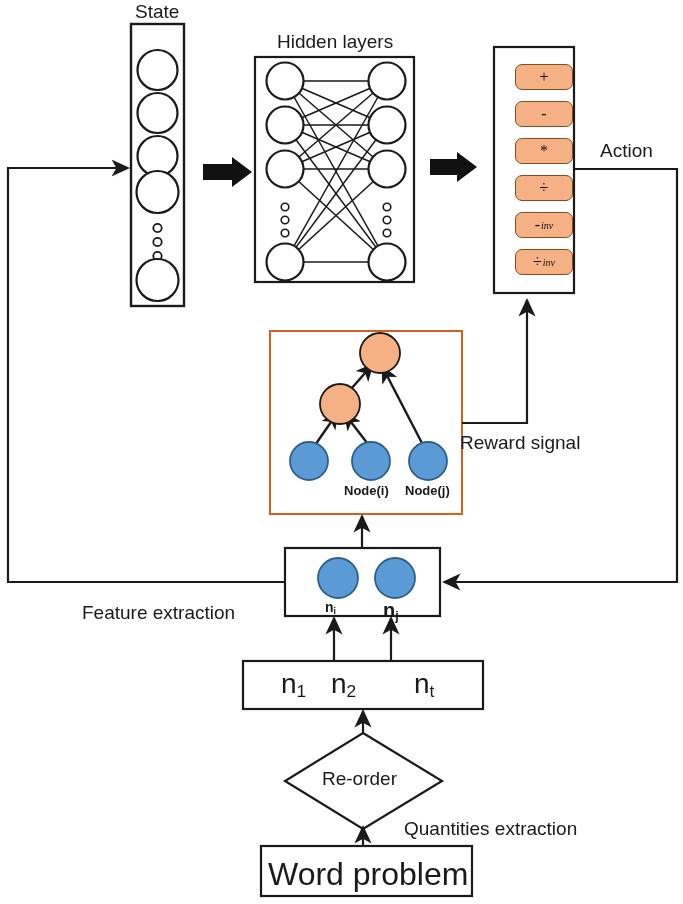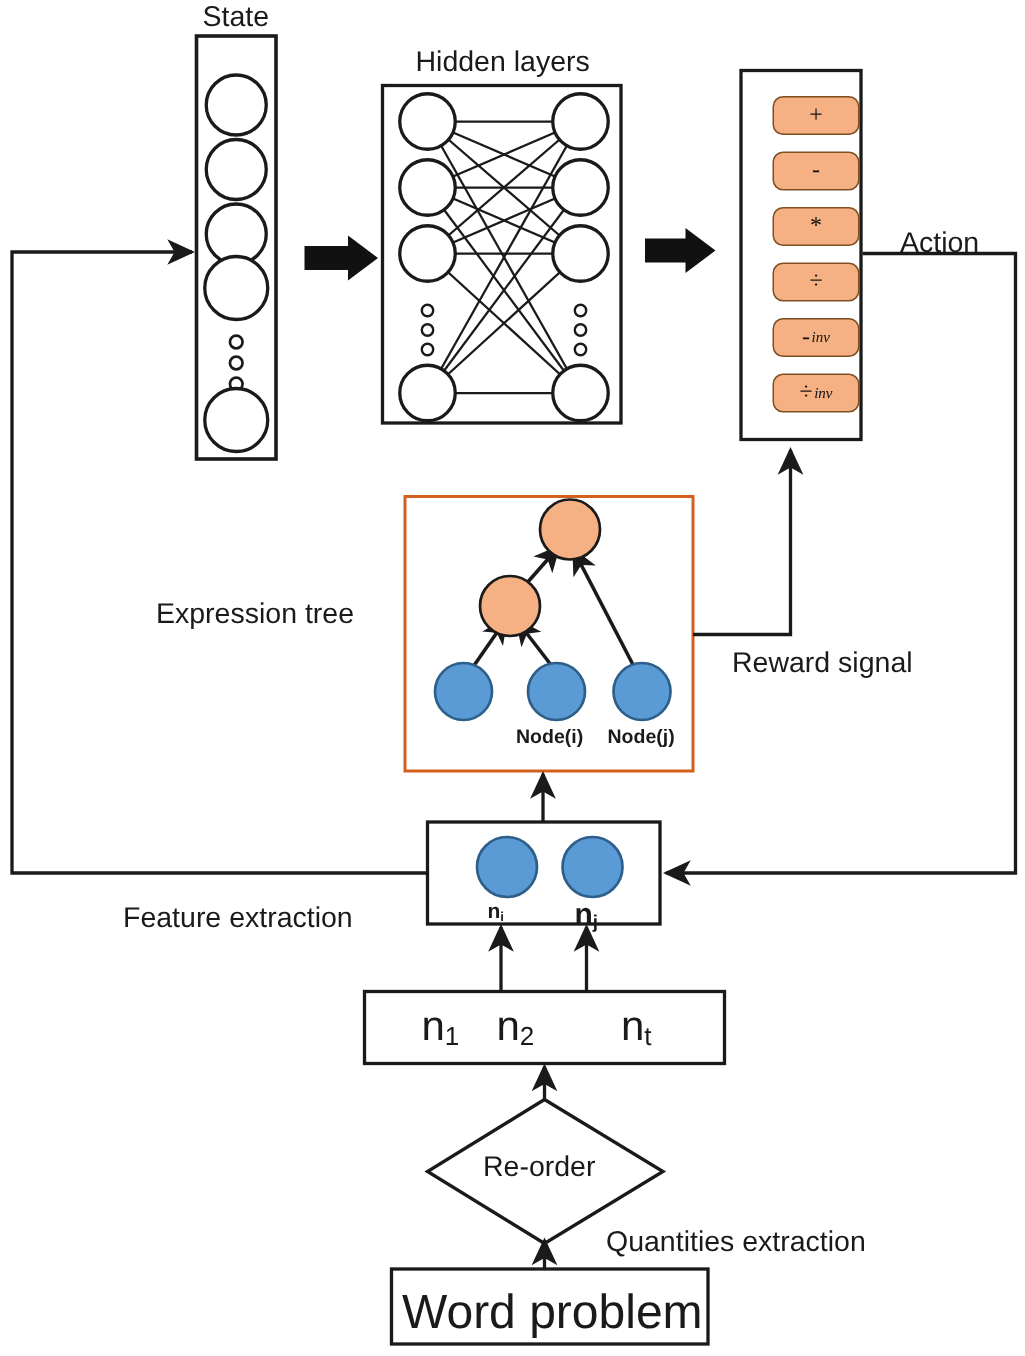--- a/index.html
+++ b/index.html
@@ -16,23 +16,23 @@
   #stage { position: absolute; left: 0; top: 0; width: 667px; height: 904px; }
   svg.layer { position: absolute; left: 0; top: 0; width: 683px; height: 904px; }
   .lbl {
     position: absolute;
     color: #1a1a1a;
     white-space: nowrap;
     line-height: 1;
   }
   .lbl-state   { left: 135px; top: 2px;   font-size: 19px; }
   .lbl-hidden  { left: 277px; top: 32px;  font-size: 19px; }
-  .lbl-action  { left: 600px; top: 141px; font-size: 19px; margin-top: 12px; }
+  .lbl-action  { left: 600px; top: 141px; font-size: 19px; }
   .lbl-exprtree{ left: 104px; top: 400px; font-size: 19px; }
-  .lbl-reward  { left: 488px; top: 433px; font-size: 19px; }
+  .lbl-reward  { left: 460px; top: 433px; font-size: 19px; }
   .lbl-feature { left: 82px;  top: 556px; font-size: 19px; margin-top: 47px; }
   .lbl-quant   { left: 404px; top: 819px; font-size: 19px; }
   .lbl-nodei   { left: 344px; top: 484px; font-size: 13px; font-weight: bold; }
   .lbl-nodej   { left: 405px; top: 484px; font-size: 13px; font-weight: bold; }
   .lbl-ni      { left: 325px; top: 600px; font-size: 14px; font-weight: bold; }
   .lbl-nj      { left: 383px; top: 600px; font-size: 20px; font-weight: bold; }
   .lbl-reorder { left: 322px; top: 769px; font-size: 19px; }
   .lbl-word    { left: 268px; top: 858px; font-size: 32px; }
   .lbl-q1      { left: 281px; top: 670px; font-size: 28px; }
   .lbl-q2      { left: 331px; top: 670px; font-size: 28px; text-align: center; }
@@ -183,21 +183,20 @@
 
     <g>
       <path d="M575,169 L677,169 L677,582 L444,582" fill="none" stroke="#1A1A1A" stroke-width="2.2" marker-end="url(#ah)"></path>
     </g>
 
   </svg>
 
   <div class="lbl lbl-state">State</div>
   <div class="lbl lbl-hidden">Hidden layers</div>
   <div class="lbl lbl-action">Action</div>
-  <div class="lbl lbl-exprtree">Expression tree</div>
   <div class="lbl lbl-reward">Reward signal</div>
   <div class="lbl lbl-feature">Feature extraction</div>
   <div class="lbl lbl-quant">Quantities extraction</div>
 
   <div class="opbtn" style="left:515px; top:64px;">
     <span>+</span>
   </div>
   <div class="opbtn" style="left:515px; top:101px;">
     <span>-</span>
   </div>

